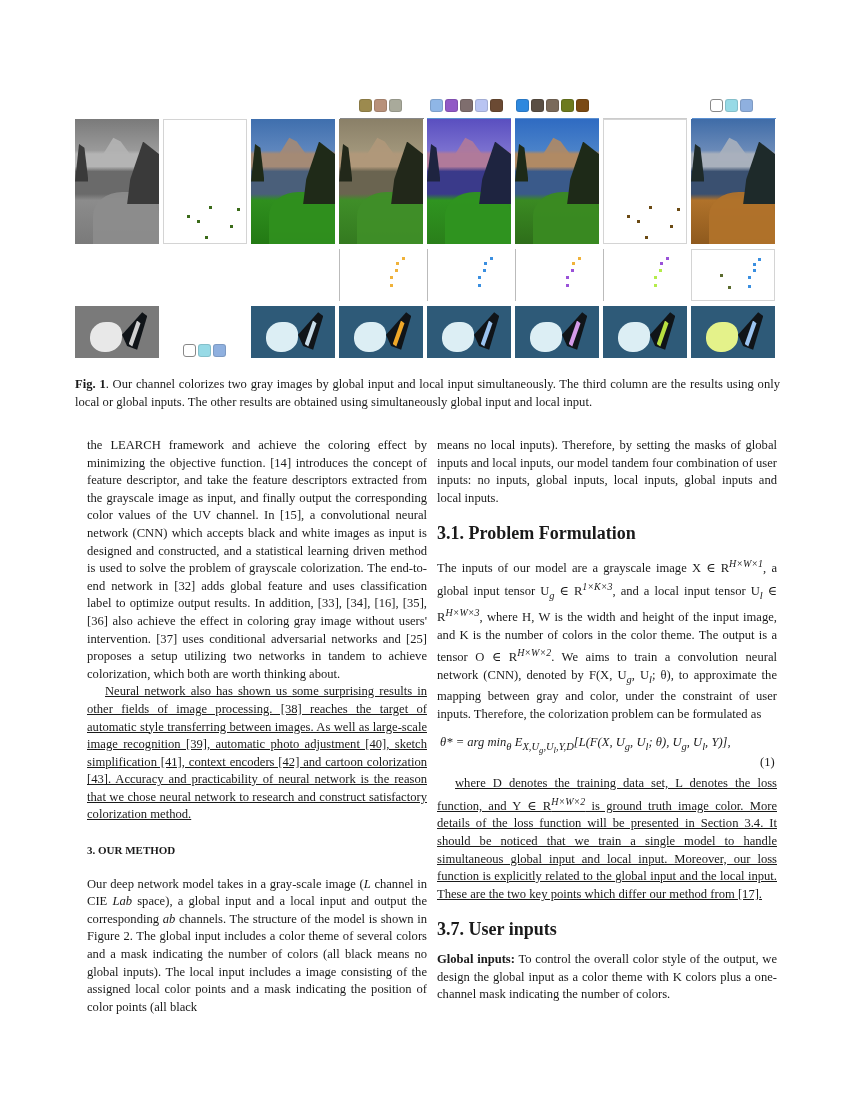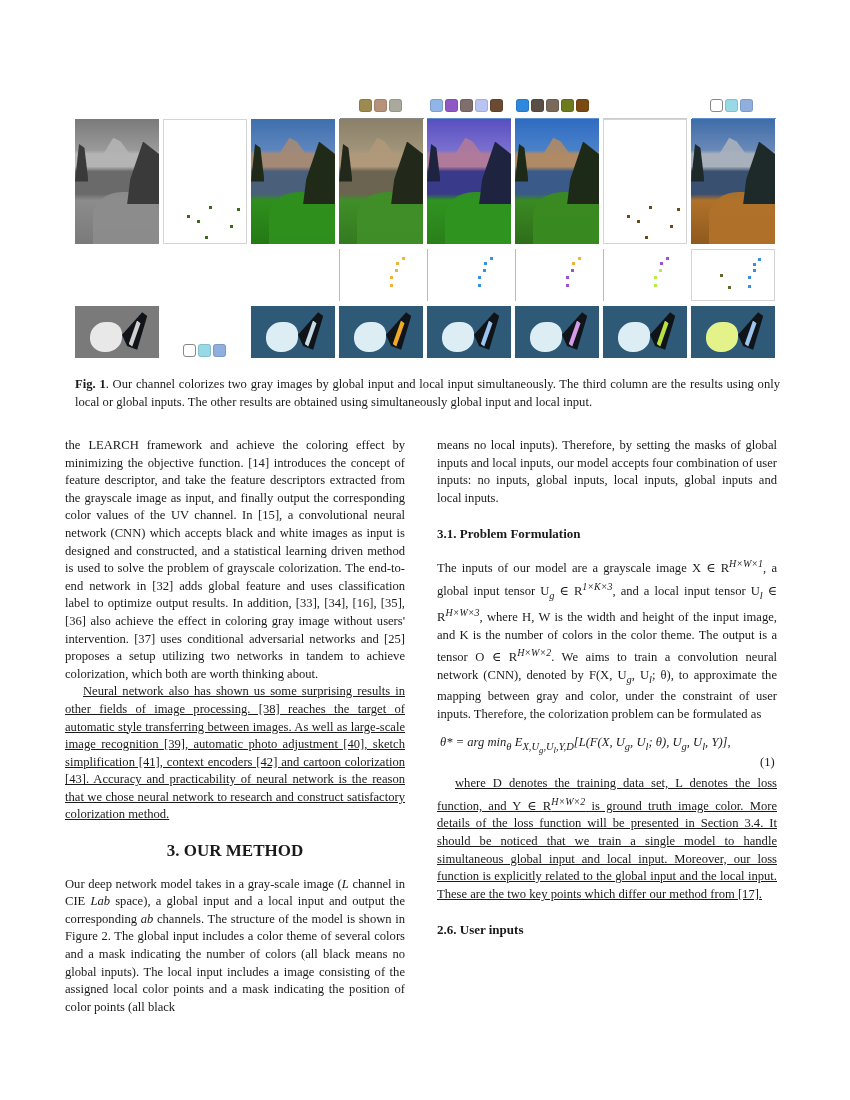--- a/index.html
+++ b/index.html
@@ -28,22 +28,22 @@
   .bfly .flower { position: absolute; left: 18%; top: 30%; width: 38%; height: 58%; background: var(--flower); border-radius: 50% 40% 50% 45%; }
   .bfly .wing1 { position: absolute; left: 56%; top: 12%; width: 30%; height: 72%; background: #101418;
      clip-path: polygon(80% 0, 100% 10%, 60% 100%, 20% 90%, 0 60%); }
   .bfly .stripe { position: absolute; left: 64%; top: 28%; width: 14%; height: 50%; background: var(--stripe);
      clip-path: polygon(70% 0, 100% 10%, 30% 100%, 0 90%); }
   .caption { position: absolute; left: 75px; top: 375px; width: 705px; font-size: 12.6px; line-height: 18px; text-align: justify; }
   .caption b { font-weight: bold; margin-top: 25px; }
   .col { position: absolute; font-size: 12.6px; line-height: 17.6px; text-align: justify; }
   .col p { margin: 0; }
   .indent { text-indent: 18px; text-decoration: underline; }
-  .h1 { font-weight: bold; text-align: center; font-size: 17px; }
-  .h2 { font-weight: bold; font-size: 13px; }
+  .h1 { font-weight: bold; font-size: 11px; }
+  .h2 { font-weight: bold; font-size: 18px; }
   .eq { position: absolute; font-size: 12.6px; font-style: italic; }
   .eqnum { position: absolute; font-size: 12.6px; }
   i { font-style: italic; }
   sup { font-size: 10px; }
 </style>
 </head>
 <body>
 
 <div>
 
@@ -204,32 +204,33 @@
     <div class="flower"></div>
       <div class="wing1"></div>
       <div class="stripe"></div>
     </div>
 
   <div class="caption">
     <b>Fig. 1</b><span>. Our channel colorizes two gray images by global input and local input simultaneously. The third column are the results using only local or global inputs. The other results are obtained using simultaneously global input and local input.</span>
   </div>
 </div>
 
-<div class="col" style="left:65px;top:437px;width:340px;">
+<div class="col" style="left:87px;top:437px;width:340px;">
   <p>the LEARCH framework and achieve the coloring effect by minimizing the objective function. [14] introduces the concept of feature descriptor, and take the feature descriptors extracted from the grayscale image as input, and finally output the corresponding color values of the UV channel. In [15], a convolutional neural network (CNN) which accepts black and white images as input is designed and constructed, and a statistical learning driven method is used to solve the problem of grayscale colorization. The end-to-end network in [32] adds global feature and uses classification label to optimize output results. In addition, [33], [34], [16], [35], [36] also achieve the effect in coloring gray image without users' intervention. [37] uses conditional adversarial networks and [25] proposes a setup utilizing two networks in tandem to achieve colorization, which both are worth thinking about.</p>
   <p class="indent">Neural network also has shown us some surprising results in other fields of image processing. [38] reaches the target of automatic style transferring between images. As well as large-scale image recognition [39], automatic photo adjustment [40], sketch simplification [41], context encoders [42] and cartoon colorization [43]. Accuracy and practicability of neural network is the reason that we chose neural network to research and construct satisfactory colorization method.</p>
   <p class="h1" style="margin-top:18px;margin-bottom:16px;">3. OUR METHOD</p>
   <p><span>Our deep network model takes in a gray-scale image (</span><i>L</i><span> channel in CIE </span><i>Lab</i><span> space), a global input and a local input and output the corresponding </span><i>ab</i><span> channels. The structure of the model is shown in Figure 2. The global input includes a color theme of several colors and a mask indicating the number of colors (all black means no global inputs). The local input includes a image consisting of the assigned local color points and a mask indicating the position of color points (all black</span></p>
 </div>
 
 <div class="col" style="left:437px;top:437px;width:340px;">
-  <p>means no local inputs). Therefore, by setting the masks of global inputs and local inputs, our model accepts four combination of user inputs: no inputs, global inputs, local inputs, global inputs and local inputs.</p>
+  <p>means no local inputs). Therefore, by setting the masks of global inputs and local inputs, our model tandem four combination of user inputs: no inputs, global inputs, local inputs, global inputs and local inputs.</p>
   <p class="h2" style="margin-top:18px;margin-bottom:12px;">3.1. Problem Formulation</p>
   <p id="rc-para2">The inputs of our model are a grayscale image X ∈ R<sup><i>H×W×1</i></sup>, a global input tensor U<sub><i>g</i></sub> ∈ R<sup><i>1×K×3</i></sup>, and a local input tensor U<sub><i>l</i></sub> ∈ R<sup><i>H×W×3</i></sup>, where H, W is the width and height of the input image, and K is the number of colors in the color theme. The output is a tensor O ∈ R<sup><i>H×W×2</i></sup>. We aims to train a convolution neural network (CNN), denoted by F(X, U<sub><i>g</i></sub>, U<sub><i>l</i></sub>; θ), to approximate the mapping between gray and color, under the constraint of user inputs. Therefore, the colorization problem can be formulated as</p>
 </div>
 
 <div class="eq" style="left:440px;top:735px;width:340px;" id="eq1">θ* = arg min<sub><i>θ</i></sub> E<sub><i>X,U<sub><i>g</i></sub>,U<sub><i>l</i></sub>,Y,D</i></sub>[L(F(X, U<sub><i>g</i></sub>, U<sub><i>l</i></sub>; θ), U<sub><i>g</i></sub>, U<sub><i>l</i></sub>, Y)],</div>
 <div class="eqnum" style="left:760px;top:755px;">(1)</div>
 
 <div class="col" style="left:437px;top:775px;width:340px;">
   <p class="indent" id="rc-para3">where D denotes the training data set, L denotes the loss function, and Y ∈ R<sup><i>H×W×2</i></sup> is ground truth image color. More details of the loss function will be presented in Section 3.4. It should be noticed that we train a single model to handle simultaneous global input and local input. Moreover, our loss function is explicitly related to the global input and the local input. These are the two key points which differ our method from [17].</p>
-  <p class="h2" style="margin-top:18px;margin-bottom:12px;">2.6. User inputs</p>
+  <p class="h2" style="margin-top:18px;margin-bottom:12px;">3.7. User inputs</p>
+  <p><b>Global inputs:</b><span> To control the overall color style of the output, we design the global input as a color theme with K colors plus a one-channel mask indicating the number of colors.</span></p>
 </div>
 
 </body></html>

